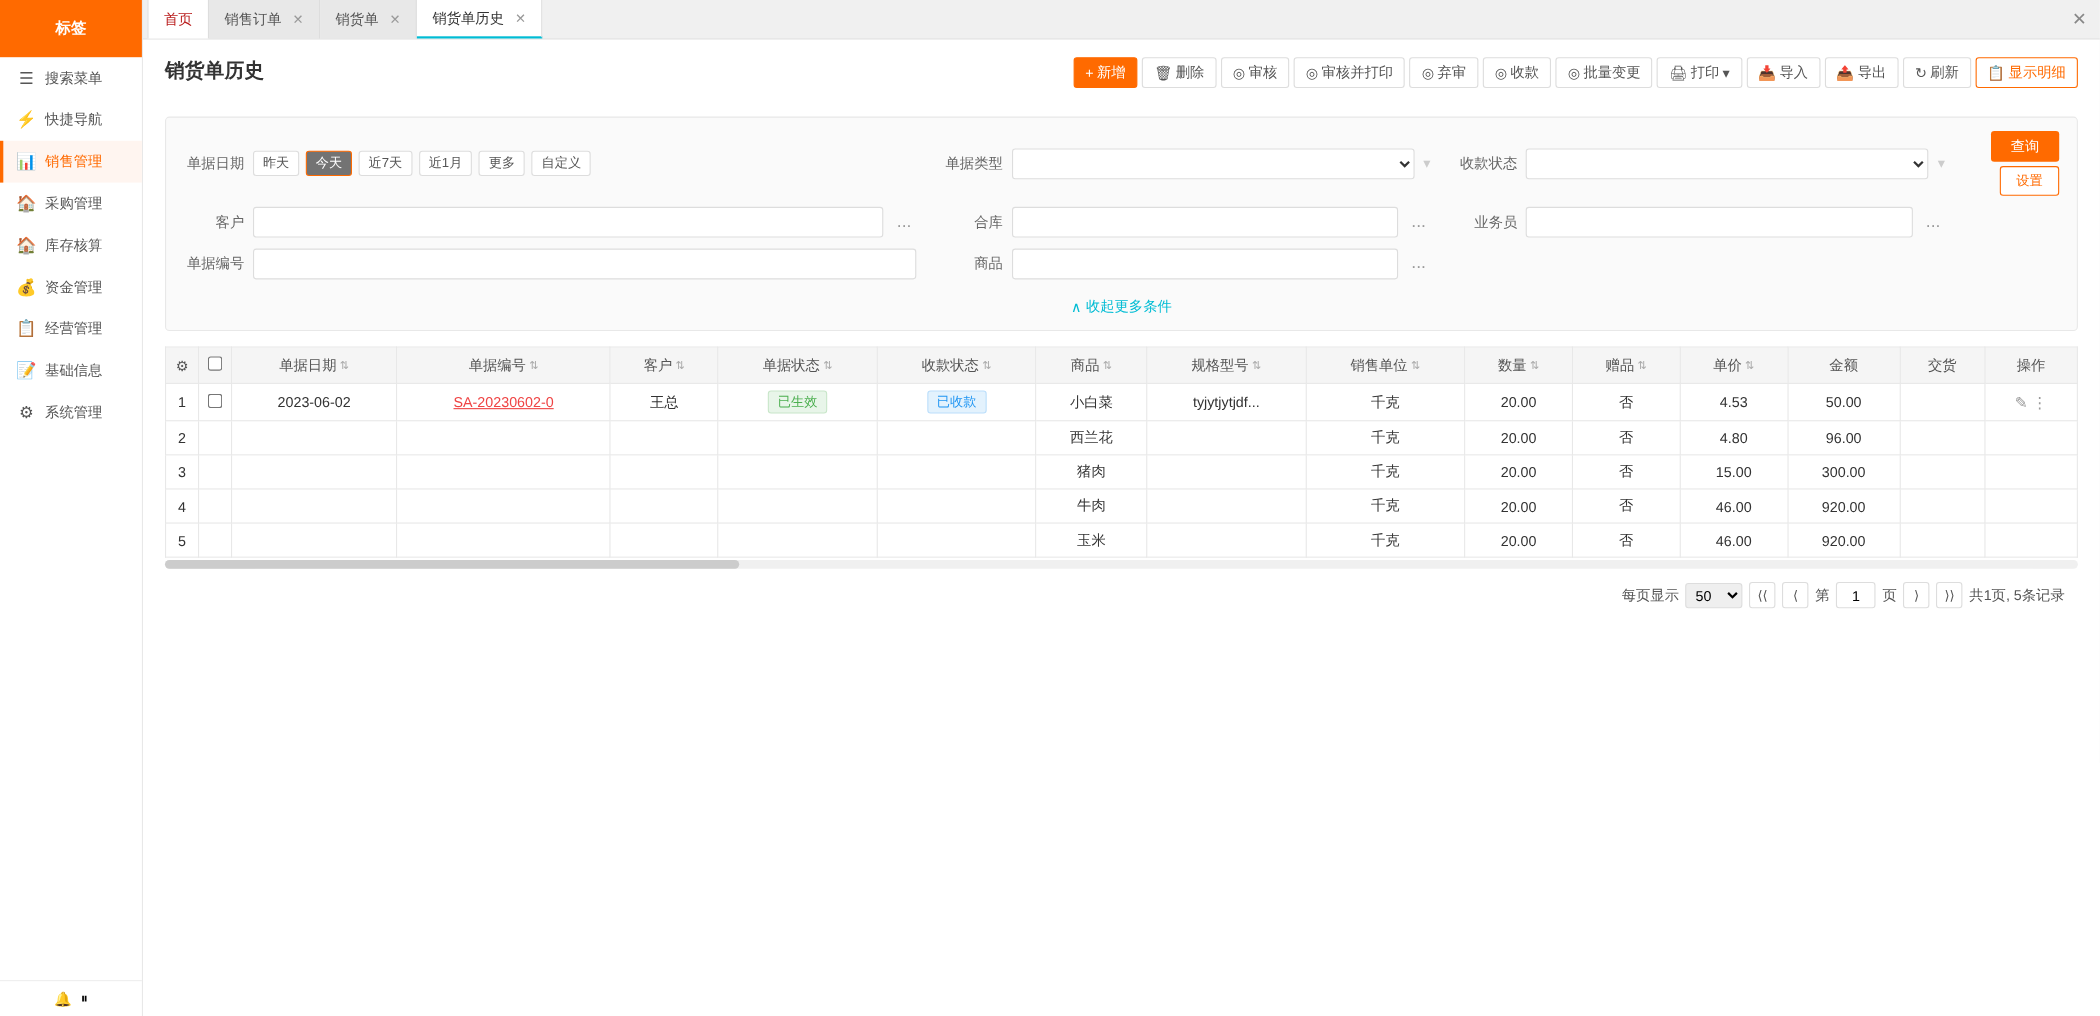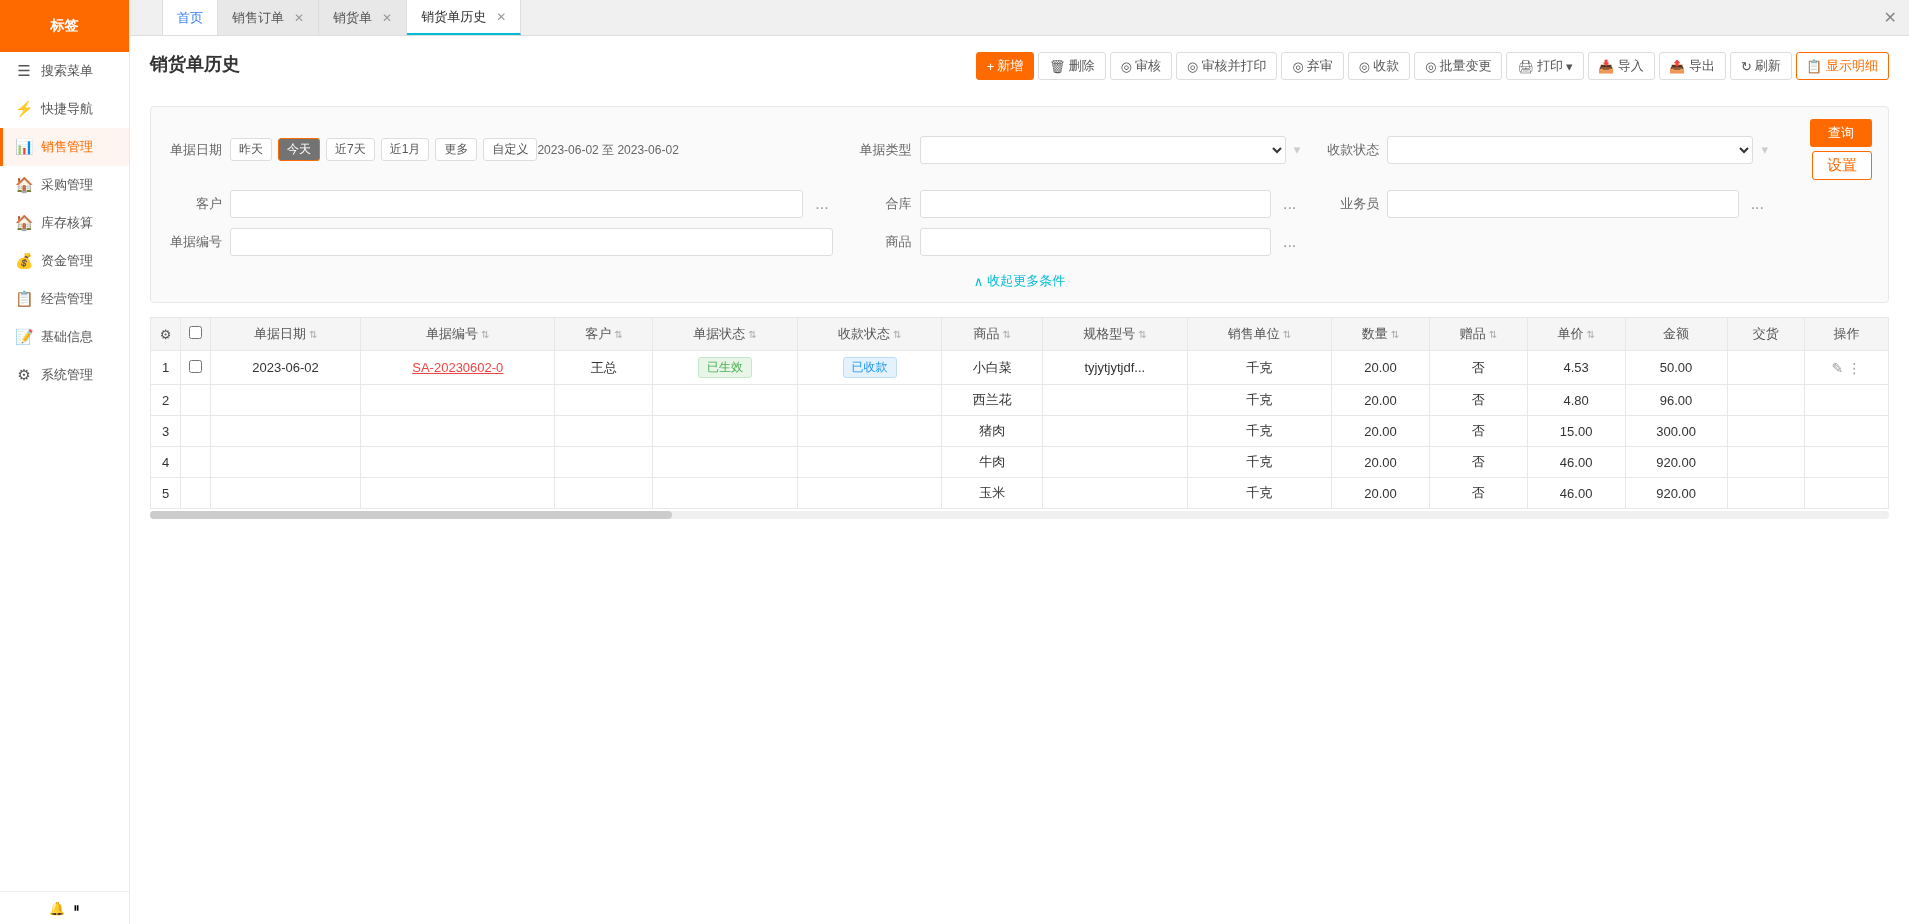--- a/index.html
+++ b/index.html
@@ -80,21 +80,21 @@
       background: #fff;
       color: #333;
       border-bottom: 2px solid #00bcd4;
     }
     .tab .close-btn {
       font-size: 12px;
       color: #999;
       cursor: pointer;
       margin-left: 4px;
     }
-    .tab.home { background: #fff; color: #3b82f6; margin-left: 28px; }
+    .tab.home { background: #fff; color: #b91c1c; }
     .tab-bar-end {
       margin-left: auto;
       display: flex;
       align-items: center;
       gap: 8px;
       padding-right: 8px;
       color: #888;
       font-size: 13px;
     }
 
@@ -333,21 +333,21 @@
     }
 
     .settings-btn {
       display: inline-block;
       padding: 4px 14px;
       background: #fff;
       border: 1px solid #ff6a00;
       color: #ff6a00;
       border-radius: 3px;
       cursor: pointer;
-      font-size: 15px;
+      font-size: 12px;
     }
     .query-btn {
       display: inline-block;
       padding: 5px 18px;
       background: #ff6a00;
       color: #fff;
       border: none;
       border-radius: 3px;
       cursor: pointer;
       font-size: 13px;
@@ -495,21 +495,20 @@
           <span class="filter-label">单据日期</span>
           <div class="filter-date-group">
             <div class="filter-date-top">
               <button class="date-btn">昨天</button>
               <button class="date-btn active">今天</button>
               <button class="date-btn">近7天</button>
               <button class="date-btn">近1月</button>
               <button class="date-btn">更多</button>
               <button class="date-btn">自定义</button>
             </div>
-            <div class="date-range">2023-06-02 至 2023-06-02</div>
           </div>
         </div>
 
         <div class="filter-group">
           <span class="filter-label">单据类型</span>
           <select class="filter-select">
             <option value=""></option>
           </select>
           <span style="color:#ccc;">▾</span>
         </div>
@@ -755,14 +754,30 @@
         </tbody>
     </table>
 
 
     <div class="scroll-bar-row">
       <div class="h-scrollbar">
         <div class="h-scrollbar-thumb"></div>
       </div>
     </div>
 
+    <div class="pagination">
+      <span>每页显示</span>
+      <select class="page-select">
+        <option value="50">50</option>
+        <option value="20">20</option>
+        <option value="100">100</option>
+      </select>
+      <div class="page-btn">⟨⟨</div>
+      <div class="page-btn">⟨</div>
+      <span>第</span>
+      <input class="page-input" type="text" value="1" style="">
+      <span>页</span>
+      <div class="page-btn">⟩</div>
+      <div class="page-btn">⟩⟩</div>
+      <span>共1页, 5条记录</span>
+    </div>
   </div>
 </div>
 
 </body></html>

